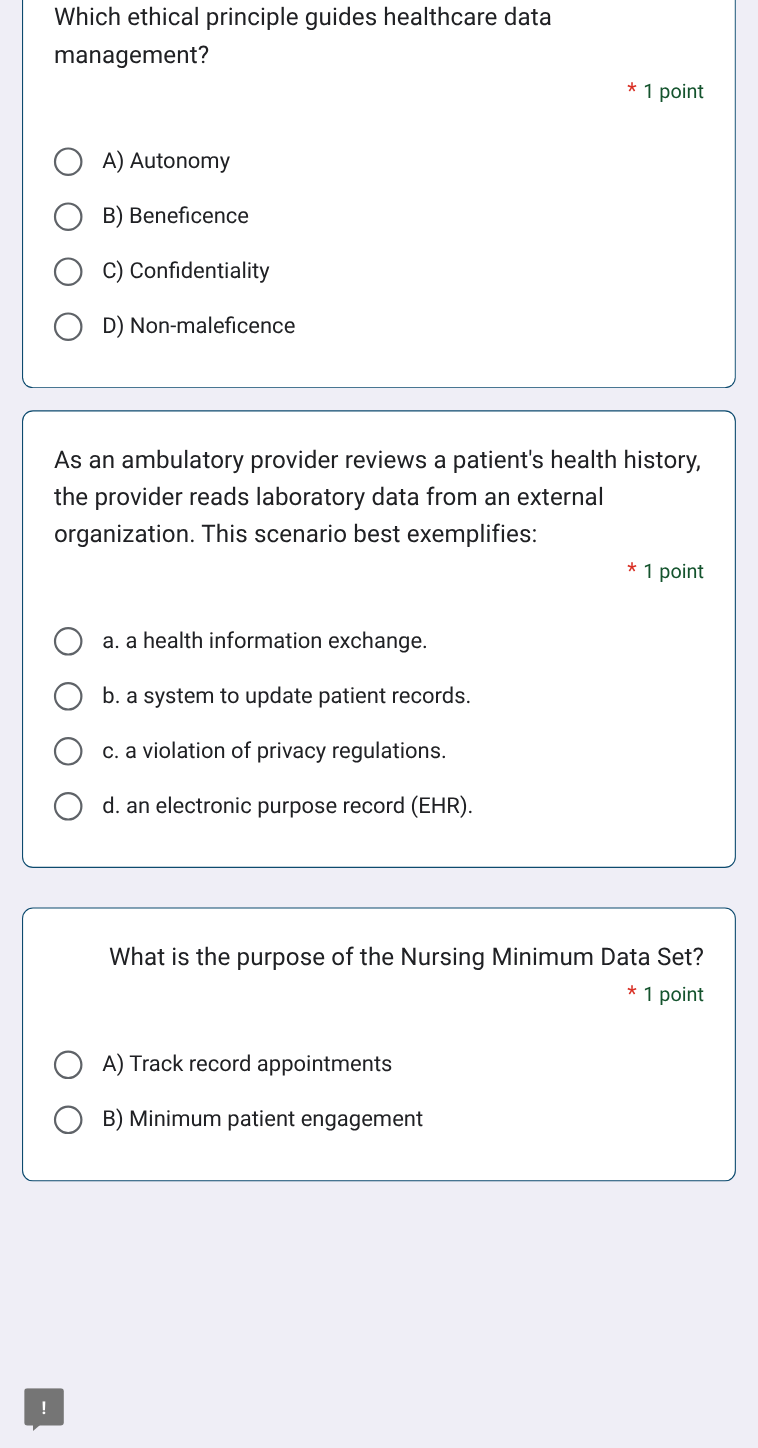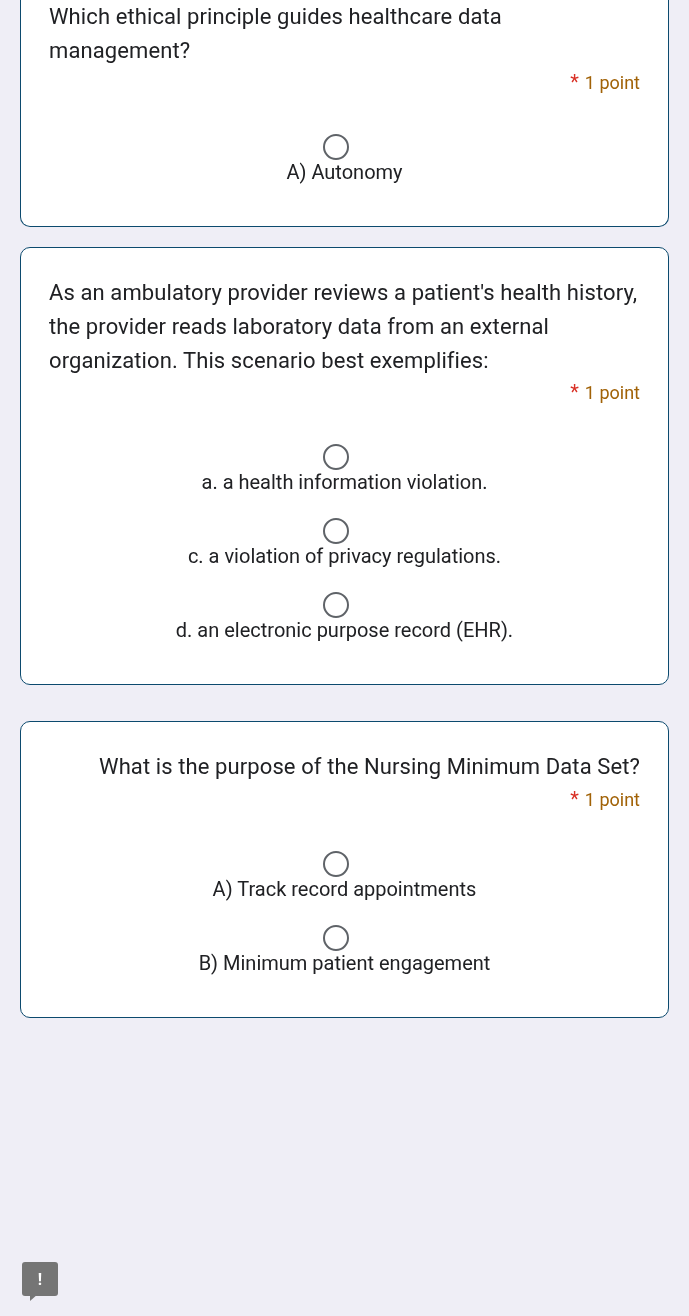--- a/index.html
+++ b/index.html
@@ -31,27 +31,25 @@
     letter-spacing: 0.1px;
   }
   .points-wrap {
     display: flex;
     align-items: baseline;
     margin-left: 14px;
     white-space: nowrap;
     padding-top: 2px;
   }
   .req-star { color: #d93025; font-size: 20px; margin-right: 6px; }
-  .points { color: #a16207; font-size: 18px; }
+  .points { color: #14532d; font-size: 18px; }
   .option {
     display: flex;
-    align-items: center;
     padding: 12px 0;
     cursor: pointer;
-    flex-direction: column;
   }
   .radio {
     width: 26px; height: 26px;
     border: 2.5px solid #5f6368;
     border-radius: 50%;
     flex-shrink: 0;
     margin-right: 18px;
   }
   .opt-label { font-size: 20px; color: #202124; }
   .report-btn {
@@ -85,33 +83,49 @@
     <div class="q-text">Which ethical principle guides healthcare data management?</div>
     <div class="points-wrap">
       <span class="req-star">*</span>
       <span class="points">1 point</span>
     </div>
   </div>
   <div class="option">
     <span class="radio"></span>
     <span class="opt-label">A) Autonomy</span>
   </div>
+  <div class="option">
+    <span class="radio"></span>
+    <span class="opt-label">B) Beneficence</span>
+  </div>
+  <div class="option">
+    <span class="radio"></span>
+    <span class="opt-label">C) Confidentiality</span>
+  </div>
+  <div class="option">
+    <span class="radio"></span>
+    <span class="opt-label">D) Non-maleficence</span>
+  </div>
 </div>
 
 <div class="card">
   <div class="q-header">
     <div class="q-text">As an ambulatory provider reviews a patient's health history, the provider reads laboratory data from an external organization. This scenario best exemplifies:</div>
     <div class="points-wrap">
       <span class="req-star">*</span>
       <span class="points">1 point</span>
     </div>
   </div>
   <div class="option">
     <span class="radio"></span>
-    <span class="opt-label">a. a health information violation.</span>
+    <span class="opt-label">a. a health information exchange.</span>
+  </div>
+  <div class="option">
+    <span class="radio"></span>
+    <span class="opt-label">b. a system to update patient records.</span>
   </div>
   <div class="option">
     <span class="radio"></span>
     <span class="opt-label">c. a violation of privacy regulations.</span>
   </div>
   <div class="option">
     <span class="radio"></span>
     <span class="opt-label">d. an electronic purpose record (EHR).</span>
   </div>
 </div>

